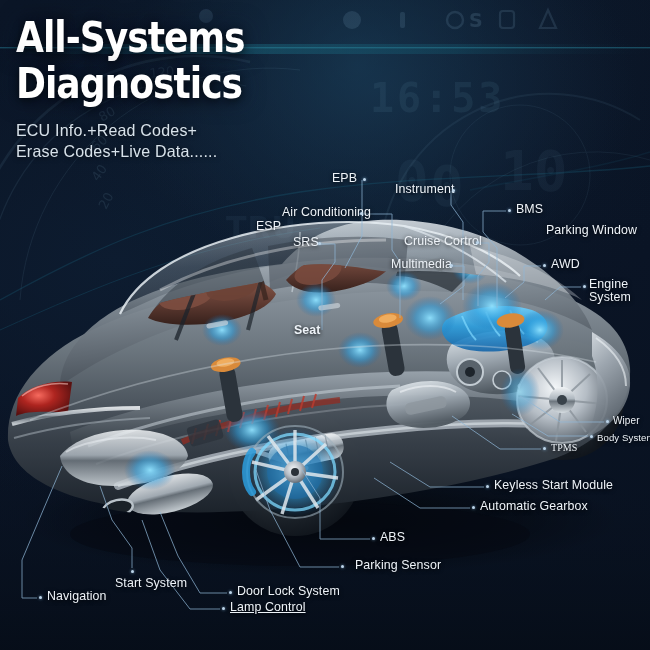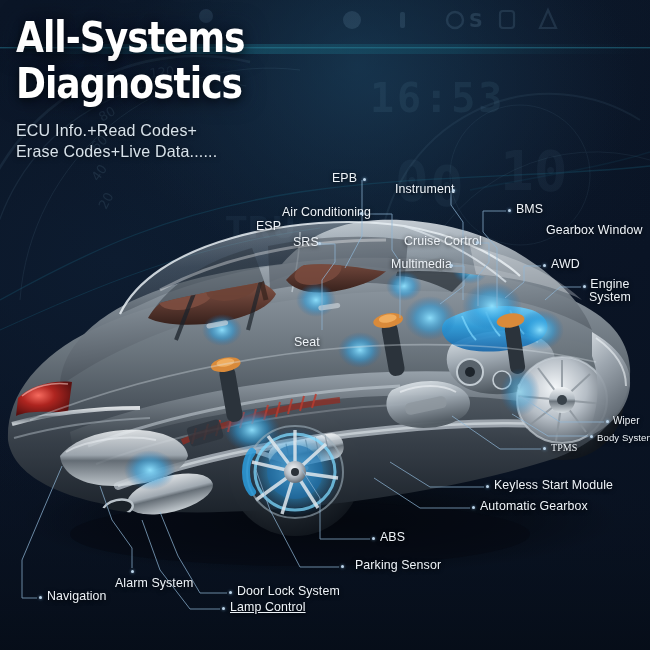--- a/index.html
+++ b/index.html
@@ -26,21 +26,21 @@
   }
   .sub{
     color:#d8e2ea;font-size:16.5px;line-height:21px;letter-spacing:.2px;
     transform:scaleX(.97);transform-origin:left top;white-space:nowrap;
     text-shadow:0 1px 5px rgba(0,0,0,.7);
   }
   #sub1{position:absolute;left:16px;top:120px;z-index:40;}
   #sub2{position:absolute;left:16px;top:141px;z-index:40;}
 
   
-  #callouts{position:absolute;left:0;top:0;width:650px;height:649px;z-index:35;text-align:center;}
+  #callouts{position:absolute;left:0;top:0;width:650px;height:649px;z-index:35;}
   .lbl{
     position:absolute;color:#eef3f8;font-size:12.4px;white-space:nowrap;
     text-shadow:0 1px 4px rgba(0,0,0,.85);letter-spacing:.1px;line-height:13px;
   }
   .lbl.sm{font-size:9.6px;}
   .lbl.big{font-size:10px;}
   .lbl.two{line-height:12.5px;}
   .dot{position:absolute;width:3px;height:3px;border-radius:50%;background:#bcd4e8;
        box-shadow:0 0 3px rgba(150,200,240,.8);}
 </style>
@@ -465,51 +465,51 @@
 
   <div id="callouts">
       <div class="lbl" style="left: 332px; top: 172px;">EPB</div>
       <div class="dot" style="left: 363px; top: 178px;"></div>
       <div class="lbl" style="left: 395px; top: 183px;">Instrument</div>
       <div class="dot" style="left: 452px; top: 189px;"></div>
       <div class="lbl" style="left: 516px; top: 203px;">BMS</div>
       <div class="dot" style="left: 508px; top: 209px;"></div>
       <div class="lbl" style="left: 282px; top: 206px;">Air Conditioning</div>
       <div class="dot" style="left: 360px; top: 212px;"></div>
-      <div class="lbl" style="left: 546px; top: 224px;">Gearbox Window</div>
+      <div class="lbl" style="left: 546px; top: 224px;">Parking Window</div>
       <div class="lbl" style="left: 256px; top: 220px;">ESP</div>
       <div class="lbl" style="left: 293px; top: 236px;">SRS</div>
       <div class="dot" style="left: 318px; top: 242px;"></div>
       <div class="lbl" style="left: 404px; top: 235px;">Cruise Cortrol</div>
       <div class="dot" style="left: 476px; top: 241px;"></div>
       <div class="lbl" style="left: 551px; top: 258px;">AWD</div>
       <div class="dot" style="left: 543px; top: 264px;"></div>
       <div class="lbl" style="left: 391px; top: 258px;">Multimedia</div>
       <div class="dot" style="left: 450px; top: 264px;"></div>
       <div class="lbl two" style="left: 589px; top: 278px;">
         <div>Engine</div>
         <div>System</div>
       </div>
       <div class="dot" style="left: 583px; top: 285px;"></div>
-      <div class="lbl" style="left: 294px; top: 336px;">Seat</div>
+      <div class="lbl" style="left: 294px; top: 324px; font-weight: bold;">Seat</div>
       <div class="lbl big" style="left: 613px; top: 414px;">Wiper</div>
       <div class="dot" style="left: 606px; top: 420px;"></div>
       <div class="lbl sm" style="left: 597px; top: 431px;">Body System</div>
       <div class="dot" style="left: 590px; top: 435px;"></div>
       <div class="lbl big" style="left: 551px; top: 441px; font-family: Liberation Serif, serif;">TPMS</div>
       <div class="dot" style="left: 543px; top: 447px;"></div>
       <div class="lbl" style="left: 494px; top: 479px;">Keyless Start Module</div>
       <div class="dot" style="left: 486px; top: 485px;"></div>
       <div class="lbl" style="left: 480px; top: 500px;">Automatic Gearbox</div>
       <div class="dot" style="left: 472px; top: 506px;"></div>
       <div class="lbl" style="left: 380px; top: 531px;">ABS</div>
       <div class="dot" style="left: 372px; top: 537px;"></div>
       <div class="lbl" style="left: 347px; top: 559px; margin-left: 8px;">Parking Sensor</div>
       <div class="dot" style="left: 341px; top: 565px;"></div>
-      <div class="lbl" style="left: 115px; top: 577px;">Alarm System</div>
+      <div class="lbl" style="left: 115px; top: 577px;">Start System</div>
       <div class="dot" style="left: 131px; top: 570px;"></div>
       <div class="lbl" style="left: 237px; top: 585px;">Door Lock System</div>
       <div class="dot" style="left: 229px; top: 591px;"></div>
       <div class="lbl" style="left: 230px; top: 601px; text-decoration: underline;">Lamp Control</div>
       <div class="dot" style="left: 222px; top: 607px;"></div>
       <div class="lbl" style="left: 47px; top: 590px;">Navigation</div>
       <div class="dot" style="left: 39px; top: 596px;"></div>
     </div>
 
 </div>

